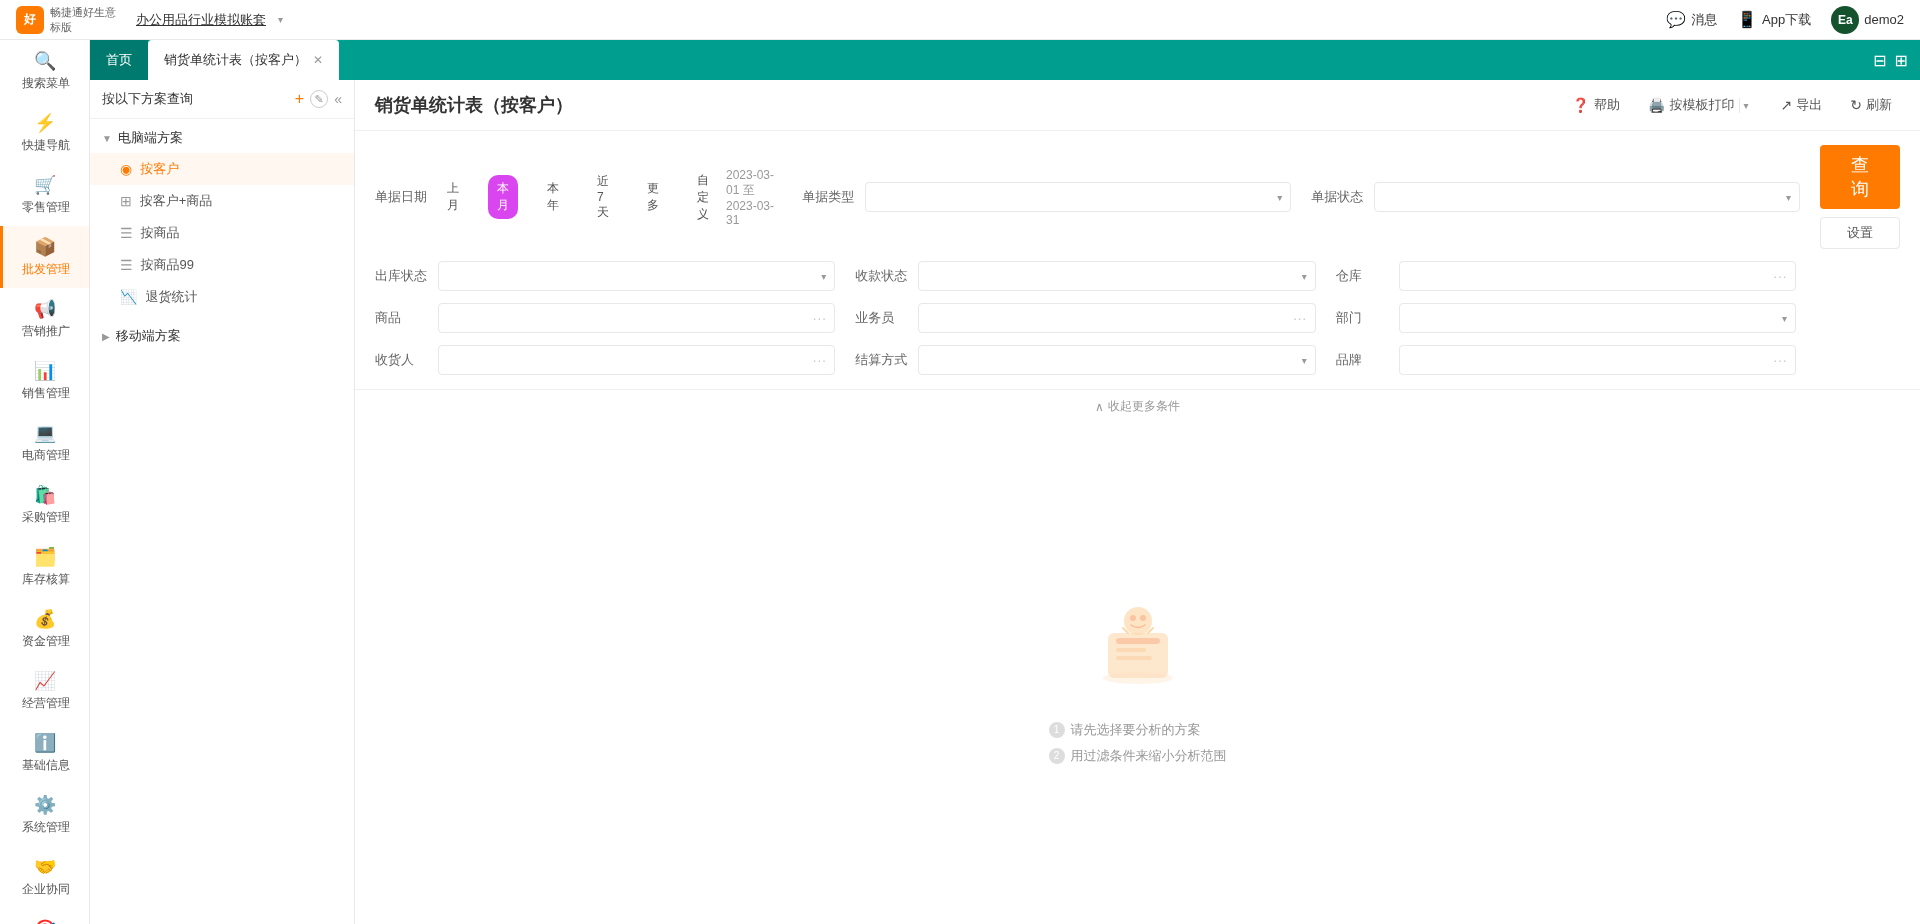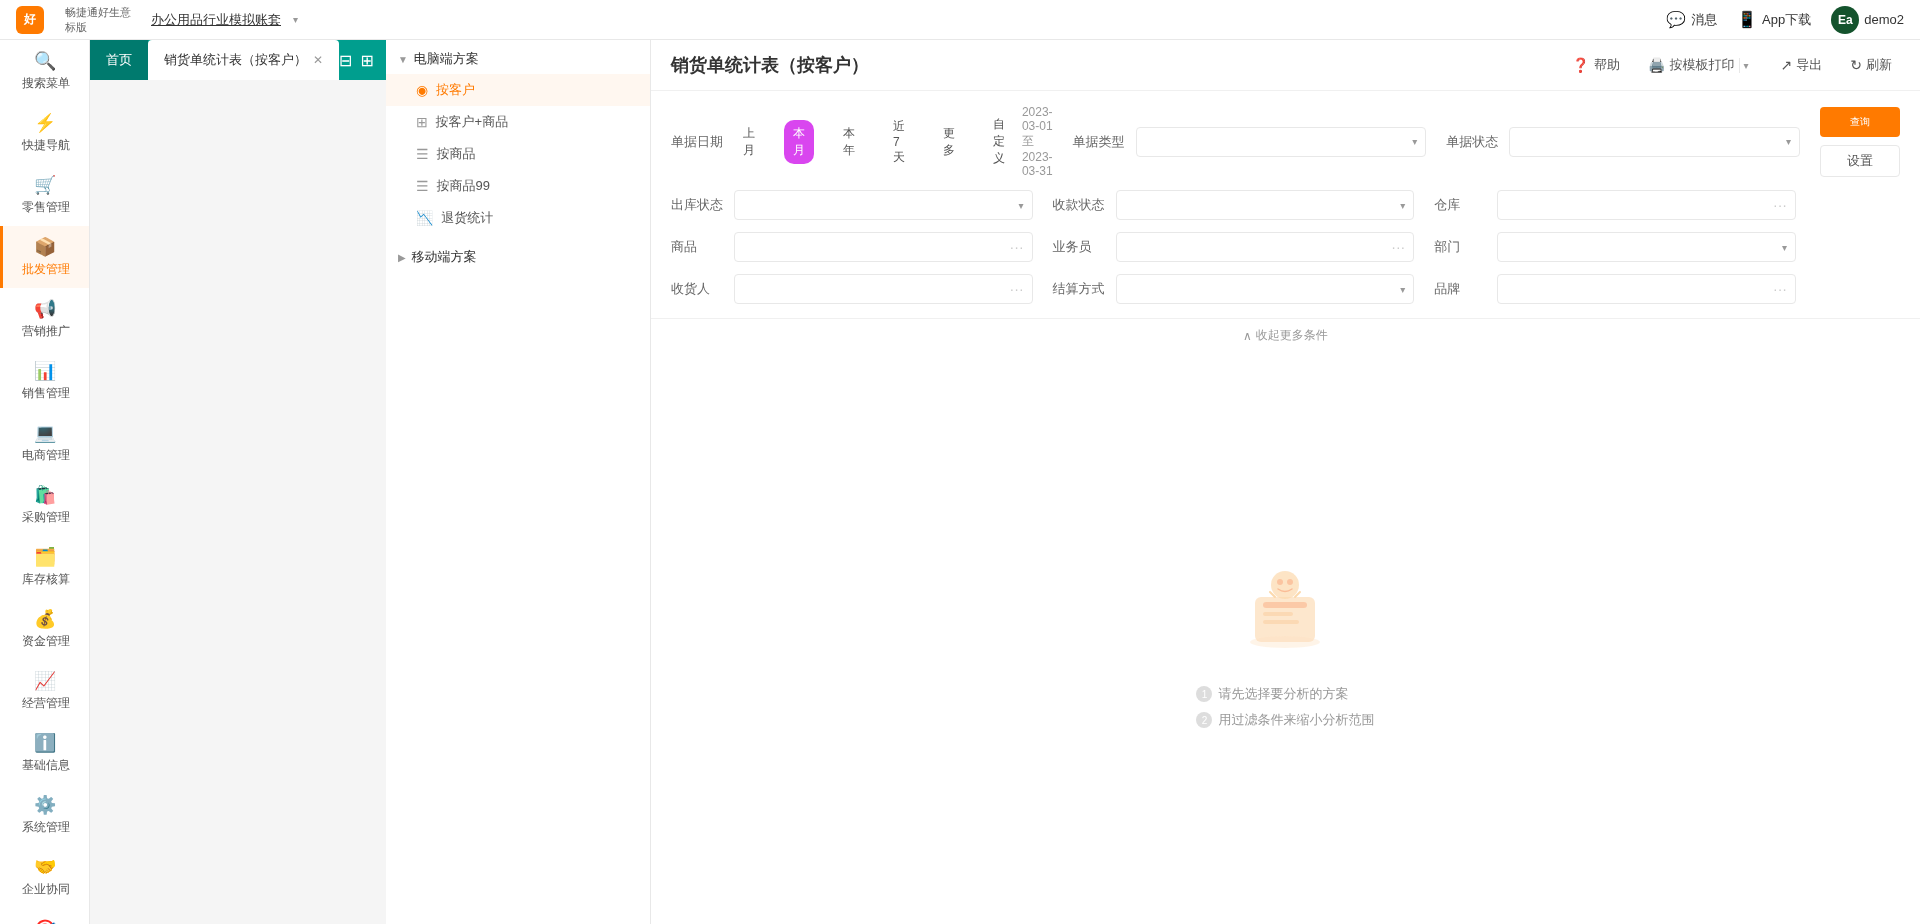--- a/index.html
+++ b/index.html
@@ -35,21 +35,20 @@
       align-items: center;
       justify-content: center;
       color: #fff;
       font-size: 12px;
       font-weight: bold;
     }
     .logo-text {
       font-size: 11px;
       color: #666;
       line-height: 1.3;
-      margin-left: 15px;
     }
     .app-subtitle {
       font-size: 13px;
       color: #333;
       margin-left: 12px;
       text-decoration: underline;
     }
     .dropdown-arrow {
       font-size: 10px;
       color: #999;
@@ -332,21 +331,21 @@
       color: #999;
     }
 
     
     .query-btn {
       background: #ff7a00;
       color: #fff;
       border: none;
       border-radius: 4px;
       padding: 8px 24px;
-      font-size: 10px;
+      font-size: 18px;
       cursor: pointer;
       width: 80px;
     }
     .settings-btn {
       background: #fff;
       color: #555;
       border: 1px solid #e8e8e8;
       border-radius: 4px;
       padding: 6px 16px;
       font-size: 13px;
@@ -528,40 +527,48 @@
       <span class="si-icon">🤝</span>
       <span>企业协同</span>
     </div>
     <div class="sidebar-item">
       <span class="si-icon">🎯</span>
 
     </div>
 
   </div>
 
-  <div style="flex:1; display:flex; flex-direction:row; overflow:hidden;">
+  <div style="flex:1; display:flex; flex-direction:column; overflow:hidden;">
 
     <div class="tab-bar">
       <div class="tab-item home-tab">
         <span>首页</span>
       </div>
       <div class="tab-item active-tab">
         <span>销货单统计表（按客户）</span>
         <span class="tab-close">✕</span>
       </div>
       <div class="tab-bar-spacer"></div>
       <div class="tab-bar-actions">
         <span>⊟</span>
         <span>⊞</span>
       </div>
     </div>
 
     <div class="content-area">
 
       <div class="left-panel">
+        <div class="panel-header">
+          <span class="panel-title">按以下方案查询</span>
+          <div class="panel-actions">
+            <span style="font-size:16px; color:#ff7a00;">+</span>
+            <span style="width:18px;height:18px;border-radius:50%;border:1px solid #ccc;display:flex;align-items:center;justify-content:center;font-size:11px;">✎</span>
+            <span>«</span>
+          </div>
+        </div>
 
         <div class="scheme-group">
           <div class="scheme-group-header">
             <span class="triangle">▼</span>
             <span>电脑端方案</span>
           </div>
           <div class="scheme-item active-scheme">
             <span class="s-icon">◉</span>
             <span>按客户</span>
           </div>

